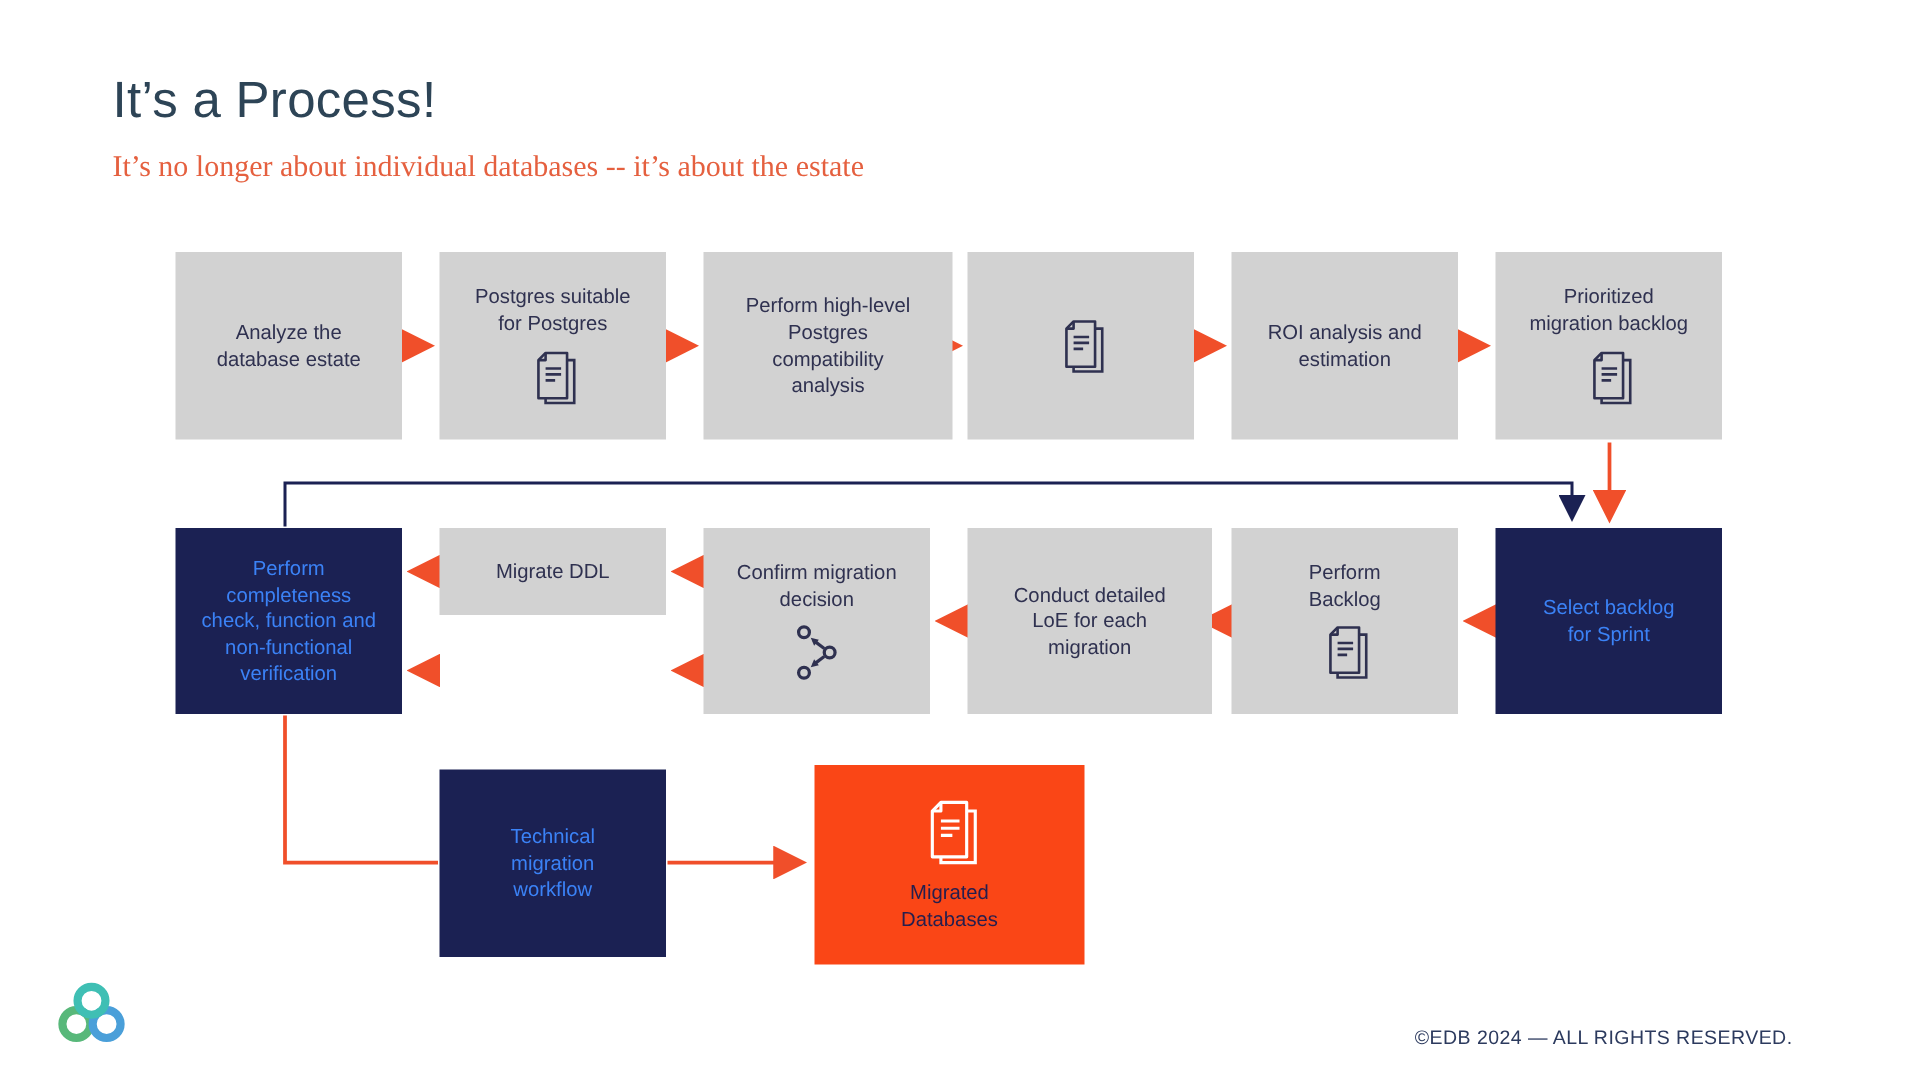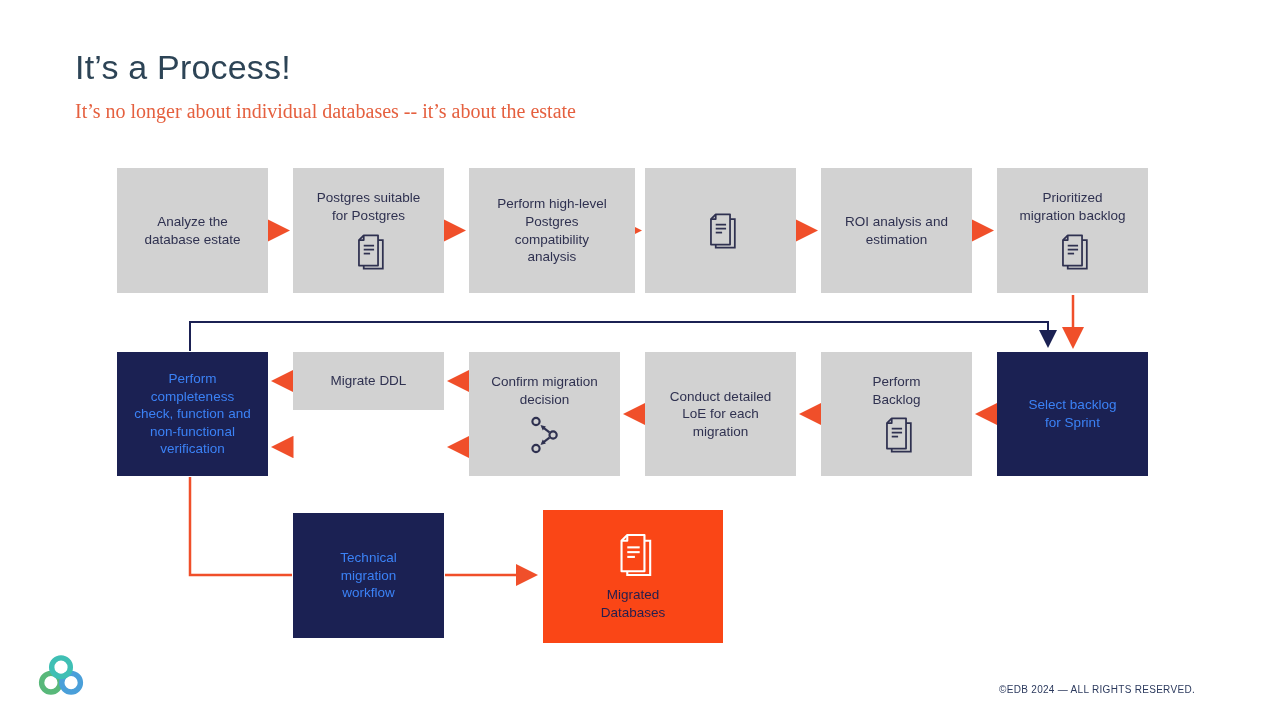--- a/index.html
+++ b/index.html
@@ -30,21 +30,21 @@
   }
   .box.dark{ background:var(--navy); color:#3b82f6; }
   .box.orangebox{ background:var(--orange); color:#251e4e; --page-fill:var(--orange); }
   .box-label{ white-space:pre-line; padding:0 6px; }
   .icon{ display:block; line-height:0; }
   .doc-icon{ color:var(--box_text); }
   .orangebox .doc-icon{ color:#ffffff; }
   .decision-icon{ color:var(--box_text); }
   .arrows{ position:absolute; left:0; top:0; pointer-events:none; }
   .footer{
-    position:absolute; top:684px; right:85px; font-size:10px; letter-spacing:.3px;
+    position:absolute; top:684px; right:85px; font-size:13px; letter-spacing:.3px;
     color:var(--footer_color); font-weight:400;
   }
   .logo{ position:absolute; left:36px; top:654px; line-height:0; }
 </style>
 </head>
 <body>
 
 <div class="slide">
 
   <svg width="0" height="0" style="position:absolute" aria-hidden="true">
@@ -146,21 +146,21 @@
   <div class="box" style="left:293px;top:352px;width:151px;height:58px">
     <span class="box-label">Migrate DDL</span>
   </div>
   <div class="box" style="left:469px;top:352px;width:151px;height:124px">
     <span class="box-label">Confirm migration
 decision</span>
     <span class="icon decision-icon"><svg width="36" height="40">
           <use href="#split-icon"></use>
         </svg></span>
   </div>
-  <div class="box" style="left:645px;top:352px;width:151px;height:124px">
+  <div class="box" style="left:645px;top:352px;width:163px;height:124px">
     <span class="box-label">Conduct detailed
 LoE for each
 migration</span>
   </div>
   <div class="box" style="left:821px;top:352px;width:151px;height:124px">
     <span class="box-label">Perform
 Backlog</span>
     <span class="icon doc-icon"><svg width="35" height="40">
           <use href="#doc-icon"></use>
         </svg></span>

